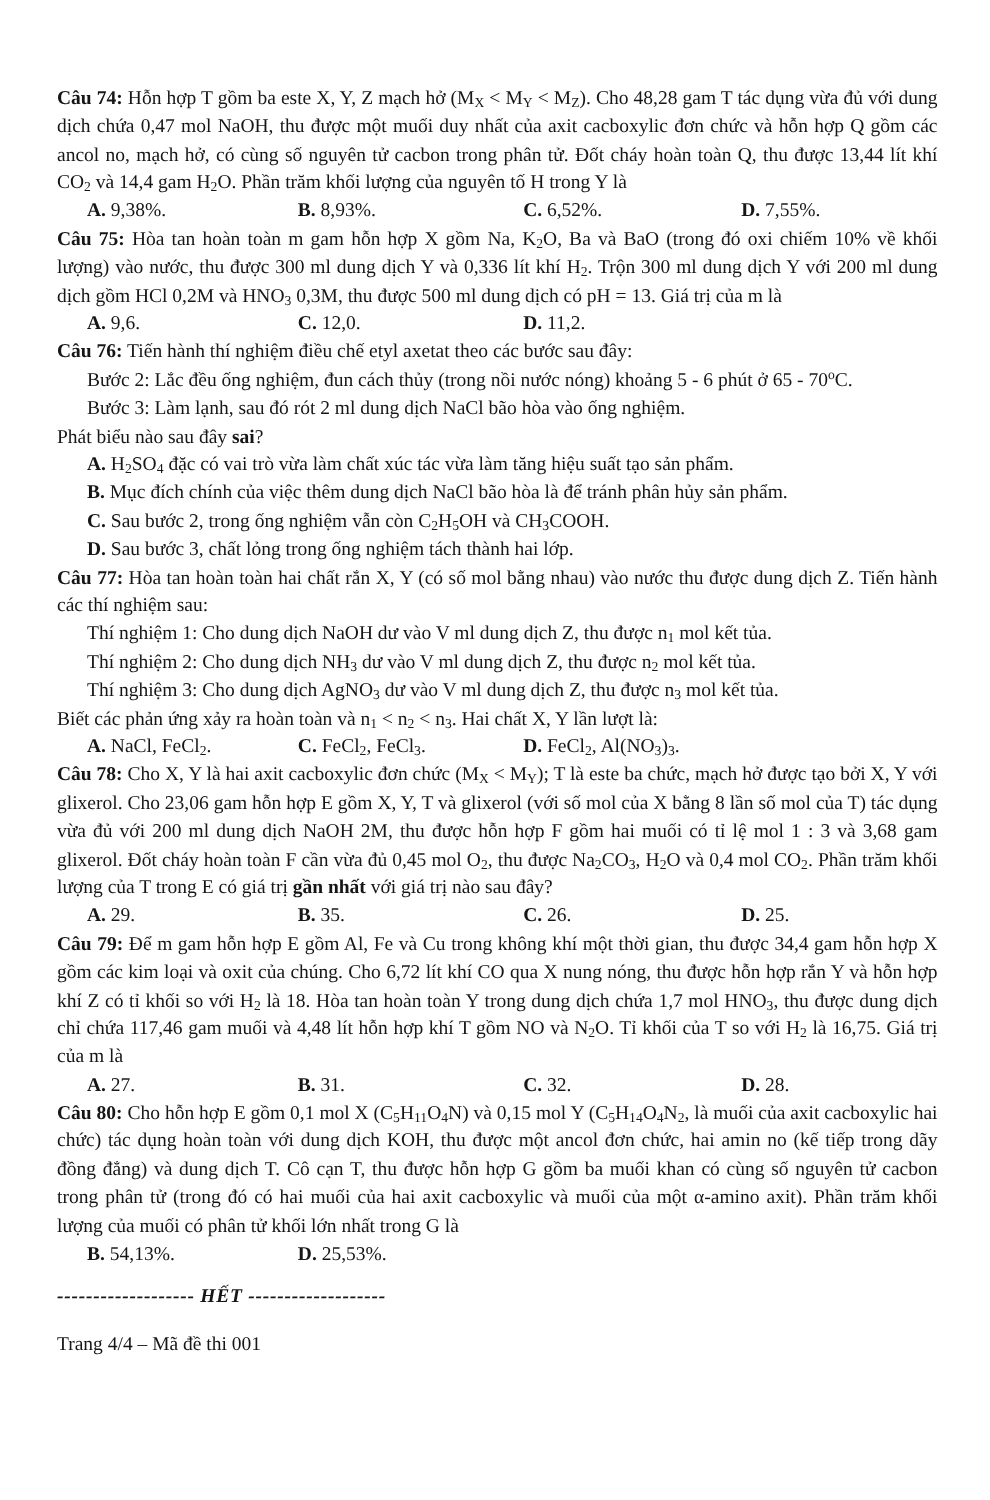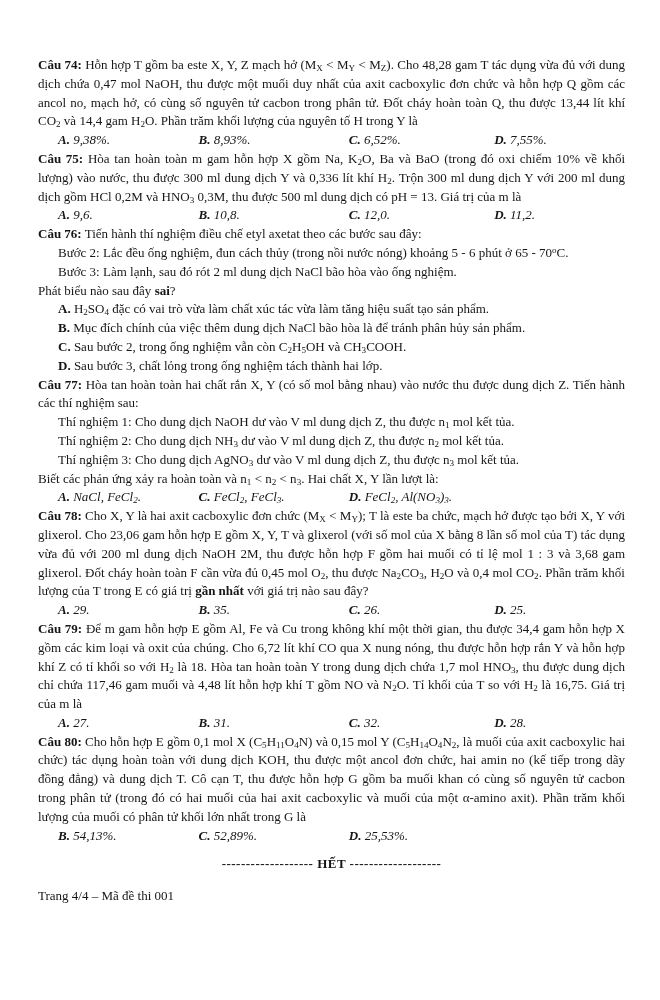--- a/index.html
+++ b/index.html
@@ -31,38 +31,38 @@
   .indent {
     padding-left: 20px;
   }
   .qnum { font-weight: bold; }
   .opt-label { font-weight: bold; }
   .options-row {
     display: grid;
     grid-template-columns: 1.45fr 1.55fr 1.5fr 1.35fr;
     padding-left: 20px;
     margin: 0;
-    font-style: italic;
   }
   .options-row .option { white-space: nowrap; }
   sub {
     font-size: 0.7em;
     line-height: 0;
     vertical-align: -0.25em;
   }
   sup {
     font-size: 0.7em;
     line-height: 0;
     vertical-align: 0.45em;
   }
   .end-line {
-    text-align: center;
+    text-align: left;
     font-weight: bold;
     margin-top: 10px;
     letter-spacing: 0.5px;
+    font-style: italic;
   }
   .page-info {
     text-align: left;
     margin-top: 13px;
   }
 </style>
 </head>
 <body>
 
 <div class="page">
@@ -70,21 +70,20 @@
       <div class="para"><span class="qnum">Câu 74:</span> Hỗn hợp T gồm ba este X, Y, Z mạch hở (M<sub>X</sub> &lt; M<sub>Y</sub> &lt; M<sub>Z</sub>). Cho 48,28 gam T tác dụng vừa đủ với dung dịch chứa 0,47 mol NaOH, thu được một muối duy nhất của axit cacboxylic đơn chức và hỗn hợp Q gồm các ancol no, mạch hở, có cùng số nguyên tử cacbon trong phân tử. Đốt cháy hoàn toàn Q, thu được 13,44 lít khí CO<sub>2</sub> và 14,4 gam H<sub>2</sub>O. Phần trăm khối lượng của nguyên tố H trong Y là</div>
       <div class="options-row">
         <span class="option"><span class="opt-label">A.</span> 9,38%.</span>
         <span class="option"><span class="opt-label">B.</span> 8,93%.</span>
         <span class="option"><span class="opt-label">C.</span> 6,52%.</span>
         <span class="option"><span class="opt-label">D.</span> 7,55%.</span>
       </div>
       <div class="para"><span class="qnum">Câu 75:</span> Hòa tan hoàn toàn m gam hỗn hợp X gồm Na, K<sub>2</sub>O, Ba và BaO (trong đó oxi chiếm 10% về khối lượng) vào nước, thu được 300 ml dung dịch Y và 0,336 lít khí H<sub>2</sub>. Trộn 300 ml dung dịch Y với 200 ml dung dịch gồm HCl 0,2M và HNO<sub>3</sub> 0,3M, thu được 500 ml dung dịch có pH = 13. Giá trị của m là</div>
       <div class="options-row">
         <span class="option"><span class="opt-label">A.</span> 9,6.</span>
-        <span class="option"><span class="opt-label">B.</span> 10,8.</span>
         <span class="option"><span class="opt-label">C.</span> 12,0.</span>
         <span class="option"><span class="opt-label">D.</span> 11,2.</span>
       </div>
       <div class="para"><span class="qnum">Câu 76:</span> Tiến hành thí nghiệm điều chế etyl axetat theo các bước sau đây:</div>
       <div class="para indent">Bước 2: Lắc đều ống nghiệm, đun cách thủy (trong nồi nước nóng) khoảng 5 - 6 phút ở 65 - 70<sup>o</sup>C.</div>
       <div class="para indent">Bước 3: Làm lạnh, sau đó rót 2 ml dung dịch NaCl bão hòa vào ống nghiệm.</div>
       <div class="para">Phát biểu nào sau đây <b>sai</b>?</div>
       <div class="para indent"><span class="opt-label">A.</span> H<sub>2</sub>SO<sub>4</sub> đặc có vai trò vừa làm chất xúc tác vừa làm tăng hiệu suất tạo sản phẩm.</div>
       <div class="para indent"><span class="opt-label">B.</span> Mục đích chính của việc thêm dung dịch NaCl bão hòa là để tránh phân hủy sản phẩm.</div>
       <div class="para indent"><span class="opt-label">C.</span> Sau bước 2, trong ống nghiệm vẫn còn C<sub>2</sub>H<sub>5</sub>OH và CH<sub>3</sub>COOH.</div>
@@ -109,21 +108,20 @@
       <div class="para"><span class="qnum">Câu 79:</span> Để m gam hỗn hợp E gồm Al, Fe và Cu trong không khí một thời gian, thu được 34,4 gam hỗn hợp X gồm các kim loại và oxit của chúng. Cho 6,72 lít khí CO qua X nung nóng, thu được hỗn hợp rắn Y và hỗn hợp khí Z có tỉ khối so với H<sub>2</sub> là 18. Hòa tan hoàn toàn Y trong dung dịch chứa 1,7 mol HNO<sub>3</sub>, thu được dung dịch chỉ chứa 117,46 gam muối và 4,48 lít hỗn hợp khí T gồm NO và N<sub>2</sub>O. Tỉ khối của T so với H<sub>2</sub> là 16,75. Giá trị của m là</div>
       <div class="options-row">
         <span class="option"><span class="opt-label">A.</span> 27.</span>
         <span class="option"><span class="opt-label">B.</span> 31.</span>
         <span class="option"><span class="opt-label">C.</span> 32.</span>
         <span class="option"><span class="opt-label">D.</span> 28.</span>
       </div>
       <div class="para"><span class="qnum">Câu 80:</span> Cho hỗn hợp E gồm 0,1 mol X (C<sub>5</sub>H<sub>11</sub>O<sub>4</sub>N) và 0,15 mol Y (C<sub>5</sub>H<sub>14</sub>O<sub>4</sub>N<sub>2</sub>, là muối của axit cacboxylic hai chức) tác dụng hoàn toàn với dung dịch KOH, thu được một ancol đơn chức, hai amin no (kế tiếp trong dãy đồng đẳng) và dung dịch T. Cô cạn T, thu được hỗn hợp G gồm ba muối khan có cùng số nguyên tử cacbon trong phân tử (trong đó có hai muối của hai axit cacboxylic và muối của một α-amino axit). Phần trăm khối lượng của muối có phân tử khối lớn nhất trong G là</div>
       <div class="options-row">
         <span class="option"><span class="opt-label">B.</span> 54,13%.</span>
-        <span class="option"><span class="opt-label">C.</span> 52,89%.</span>
         <span class="option"><span class="opt-label">D.</span> 25,53%.</span>
       </div>
     </div>
 
   <div class="end-line"><span>-------------------</span> <span>HẾT</span> <span>-------------------</span></div>
 
   <div class="page-info">Trang 4/4 – Mã đề thi 001</div>
 </div>
 
 </body></html>

